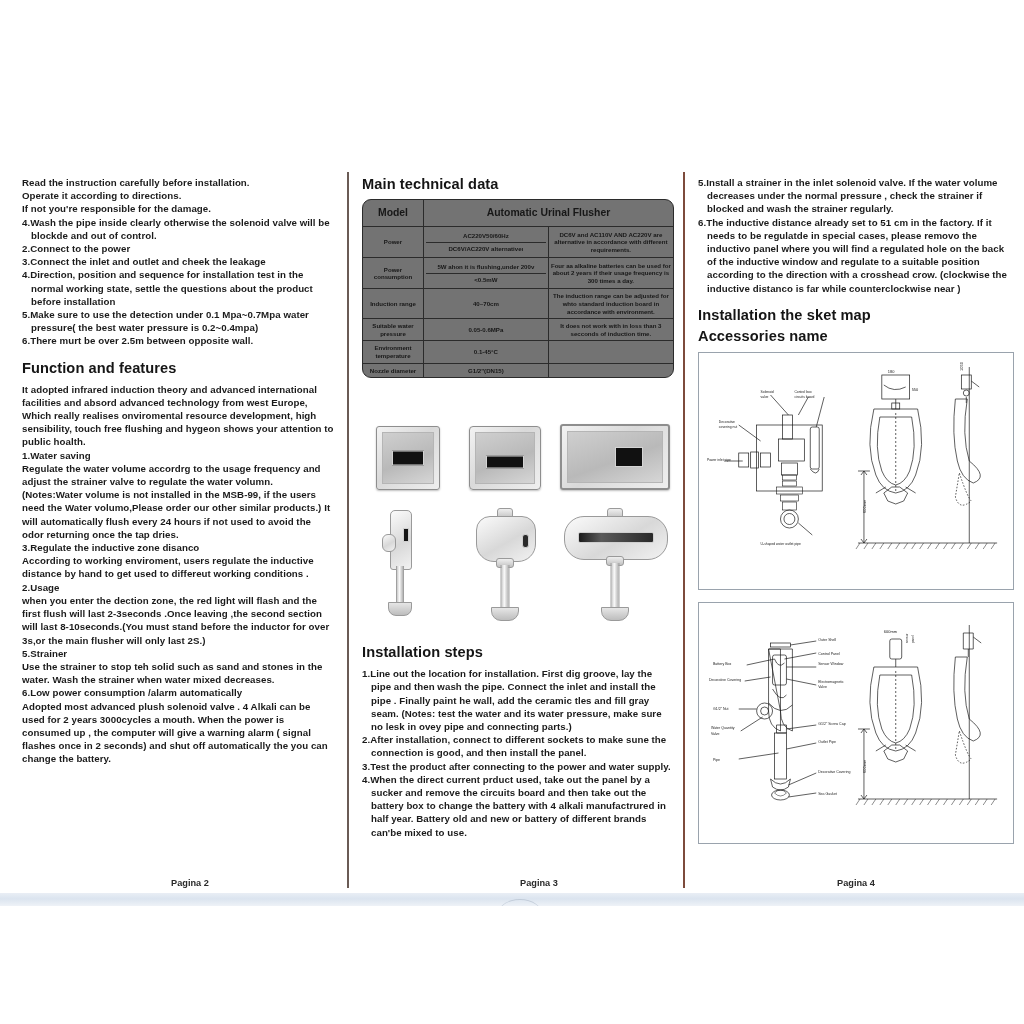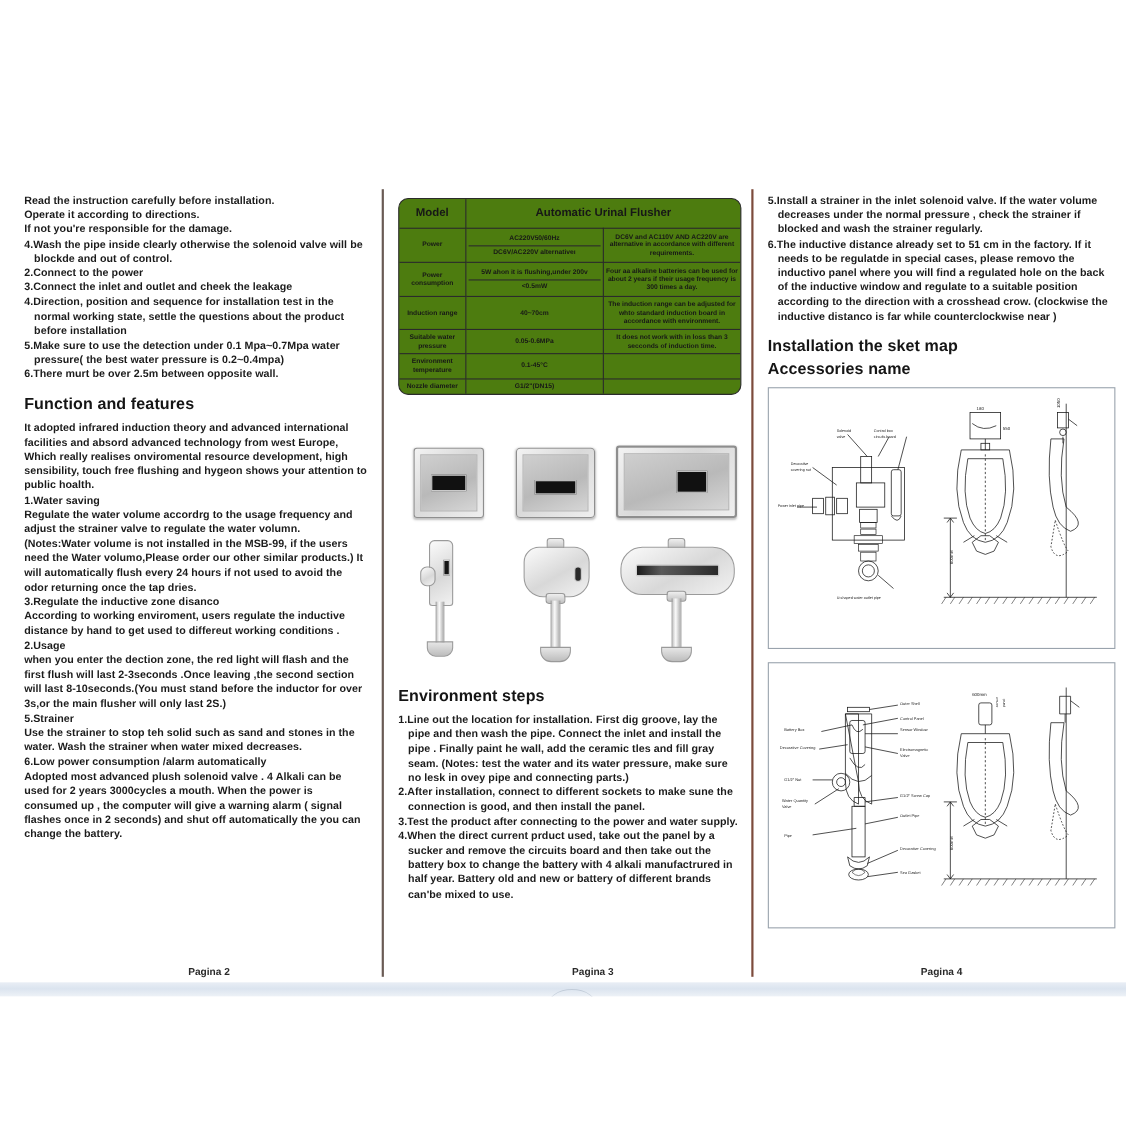--- a/index.html
+++ b/index.html
@@ -37,21 +37,21 @@
   }
   h2.head.sub{margin-top:12px;}
   p.body{
     margin:0;font-size:9.7px;line-height:13.2px;color:#1b1b1b;
     letter-spacing:.05px;font-weight:600;
   }
   p.body.ind{padding-left:9px;text-indent:-9px;}
 
   
   .tbl-wrap{margin-top:4px;border:1.2px solid #2b2b2b;border-radius:9px;overflow:hidden;
-     background:#4d7c0f;}
+     background:#737373;}
   table.tech{width:100%;border-collapse:collapse;table-layout:fixed;}
   table.tech td{
     border:1px solid #2b2b2b;font-size:6.1px;line-height:7.6px;text-align:center;
     vertical-align:middle;padding:3px 2px;color:#171717;font-weight:600;
   }
   table.tech tr.hdr td{font-size:10.4px;font-weight:700;padding:7px 2px;line-height:12px;}
   table.tech td.c1{width:56px;}
   table.tech td.c2{width:68px;}
   table.tech td.c3{}
   .sub-split{display:block;}
@@ -138,20 +138,21 @@
     <p class="body">According to working enviroment, users regulate the inductive distance by hand to get used to differeut working conditions .</p>
     <p class="body">2.Usage</p>
     <p class="body">when you enter the dection zone, the red light will flash and the first flush will last 2-3seconds .Once leaving ,the second section will last 8-10seconds.(You must stand before the inductor for over 3s,or the main flusher will only last 2S.)</p>
     <p class="body">5.Strainer</p>
     <p class="body">Use the strainer to stop teh solid such as sand and stones in the water. Wash the strainer when water mixed decreases.</p>
     <p class="body">6.Low power consumption /alarm automatically</p>
     <p class="body">Adopted most advanced plush solenoid valve . 4 Alkali can be used for 2 years 3000cycles a mouth. When the power is consumed up , the computer will give a warning alarm ( signal flashes once in 2 seconds) and shut off automatically the you can change the battery.</p>
   </div>
 
   <div class="col col-mid">
+    <h2 class="head">Main technical data</h2>
 
     <div class="tbl-wrap">
       <table class="tech">
         <tbody>
             <tr class="hdr">
           <td class="c1">Model</td>
           <td colspan="2">Automatic Urinal Flusher</td>
         </tr>
         <tr>
           <td class="c1">Power</td>
@@ -245,21 +246,21 @@
             <div class="fbody" style="left:8px;top:12px;width:102px;height:42px;border-radius:20px;"></div>
             <div class="fslot" style="left:22px;top:28px;width:74px;height:9px;border-radius:2px;background:linear-gradient(to right,#1c1c1c,#5a5a5a 30%,#2a2a2a);"></div>
             <div class="fcap" style="top:52px;width:16px;height:8px;border-radius:3px;"></div>
             <div class="fpipe" style="top:59px;height:46px;"></div>
             <div class="fbase" style="top:103px;width:26px;height:12px;border-radius:0 0 10px 10px;"></div>
           </div>
         </div>
       </div>
     </div>
 
-    <h2 class="head sub" style="margin-top:18px">Environment steps</h2>
+    <h2 class="head sub" style="margin-top:18px">Installation steps</h2>
     <p class="body ind">1.Line out the location for installation. First dig groove, lay the pipe and then wash the pipe. Connect the inlet and install the pipe . Finally paint he wall, add the ceramic tles and fill gray seam. (Notes: test the water and its water pressure, make sure no lesk in ovey pipe and connecting parts.)</p>
     <p class="body ind">2.After installation, connect to different sockets to make sune the connection is good, and then install the panel.</p>
     <p class="body ind">3.Test the product after connecting to the power and water supply.</p>
     <p class="body ind">4.When the direct current prduct used, take out the panel by a sucker and remove the circuits board and then take out the battery box to change the battery with 4 alkali manufactrured in half year. Battery old and new or battery of different brands can'be mixed to use.</p>
   </div>
 
   <div class="col col-right">
     <p class="body ind">5.Install a strainer in the inlet solenoid valve. If the water volume decreases under the normal pressure , check the strainer if blocked and wash the strainer regularly.</p>
     <p class="body ind">6.The inductive distance already set to 51 cm in the factory. If it needs to be regulatde in special cases, please removo the inductivo panel where you will find a regulated hole on the back of the inductive window and regulate to a suitable position according to the direction with a crosshead crow. (clockwise the inductive distanco is far while counterclockwise near )</p>
 

